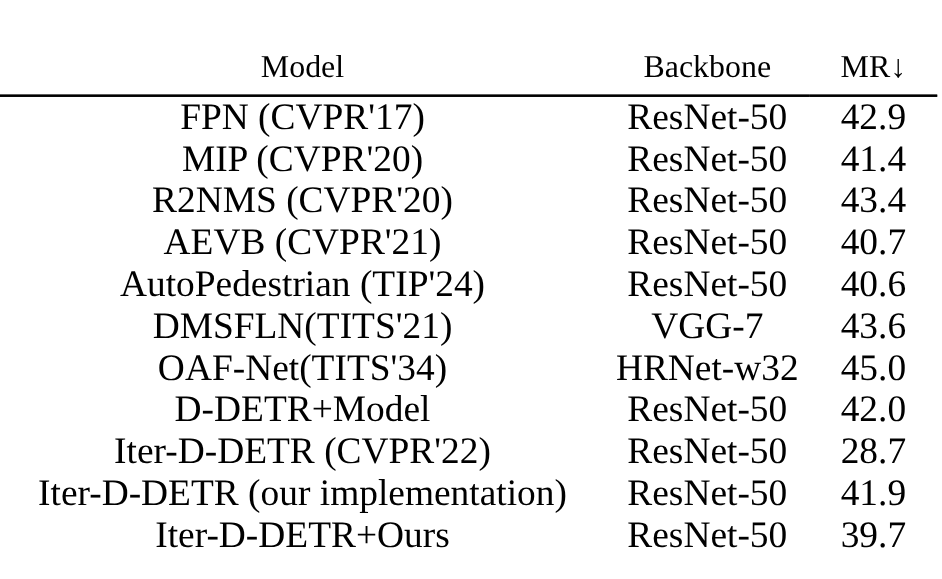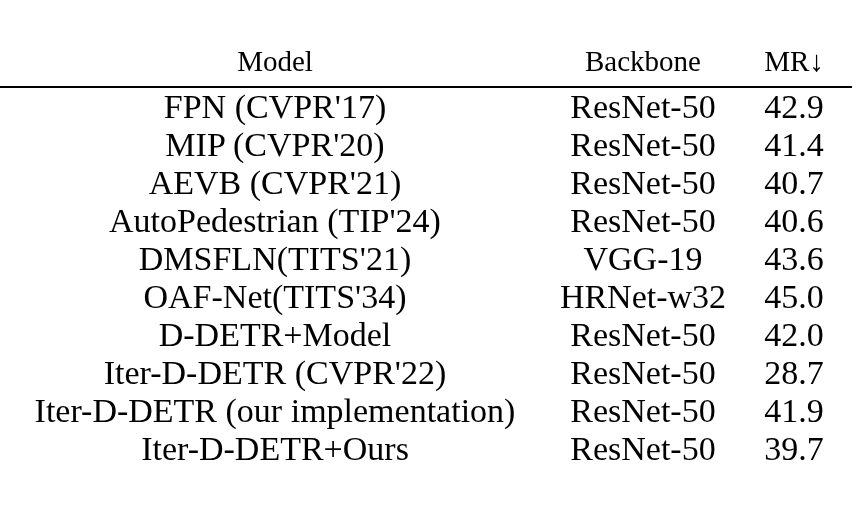--- a/index.html
+++ b/index.html
@@ -99,32 +99,37 @@
           <td>FPN (CVPR'17)</td>
           <td>ResNet-50</td>
           <td>42.9</td>
         </tr>
         <tr>
           <td>MIP (CVPR'20)</td>
           <td>ResNet-50</td>
           <td>41.4</td>
         </tr>
         <tr>
+          <td>R2NMS (CVPR'20)</td>
+          <td>ResNet-50</td>
+          <td>43.4</td>
+        </tr>
+        <tr>
           <td>AEVB (CVPR'21)</td>
           <td>ResNet-50</td>
           <td>40.7</td>
         </tr>
         <tr>
           <td>AutoPedestrian (TIP'24)</td>
           <td>ResNet-50</td>
           <td>40.6</td>
         </tr>
         <tr>
           <td>DMSFLN(TITS'21)</td>
-          <td>VGG-19</td>
+          <td>VGG-7</td>
           <td>43.6</td>
         </tr>
         <tr>
           <td>OAF-Net(TITS'34)</td>
           <td>HRNet-w32</td>
           <td>45.0</td>
         </tr>
         <tr>
           <td>D-DETR+Model</td>
           <td>ResNet-50</td>

